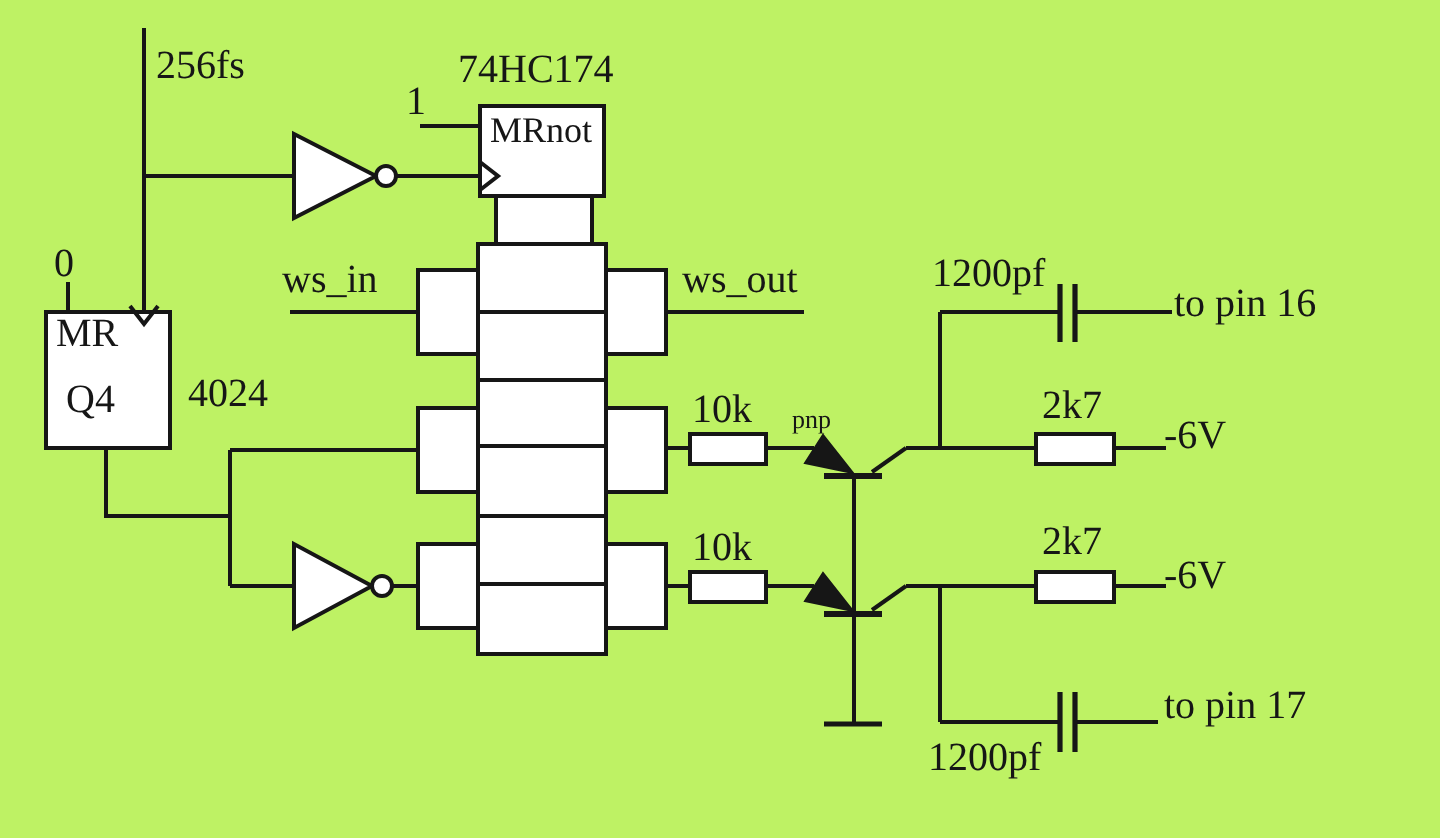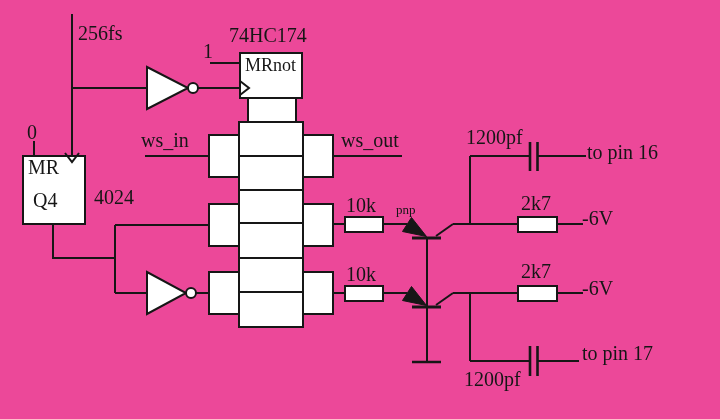--- a/index.html
+++ b/index.html
@@ -4,21 +4,21 @@
 <style>
   html, body {
     margin: 0;
     padding: 0;
     background: #ffffff;
   }
   .stage {
     position: relative;
     width: 720px;
     height: 419px;
-    background: #ec4899;
+    background: #bef264;
     overflow: hidden;
     text-align: center;
   }
   svg text {
     font-family: "Liberation Serif", "DejaVu Serif", serif;
     fill: #161616;
   }
 </style>
 </head>
 <body>

